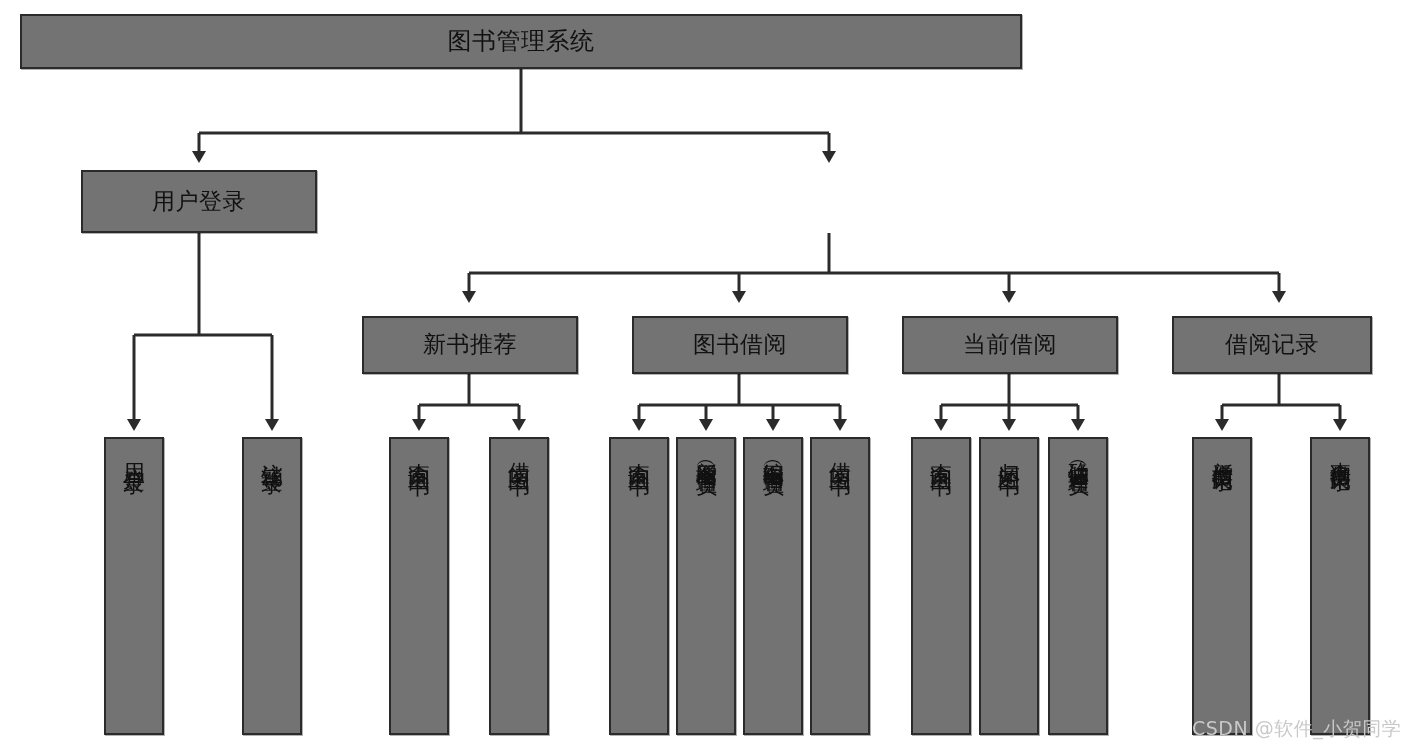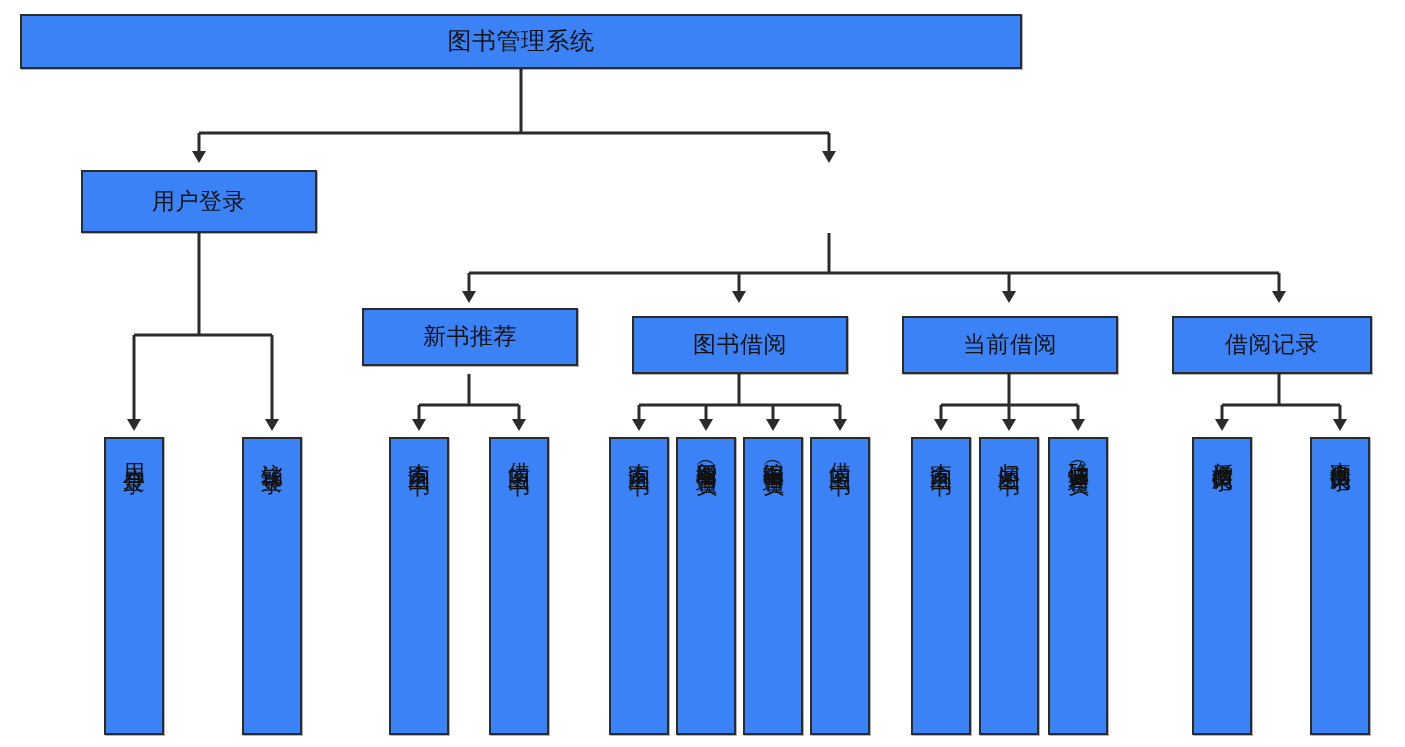--- a/index.html
+++ b/index.html
@@ -23,21 +23,21 @@
     left: 0;
     top: 0;
     width: 1405px;
     height: 747px;
     pointer-events: none;
   }
   .node {
     position: absolute;
     box-sizing: border-box;
     border: 2px solid #2b2b2b;
-    background: #3b82f6;
+    background: #737373;
     display: flex;
     align-items: center;
     justify-content: center;
     color: #111111;
     box-shadow: 1px 1px 0 rgba(0,0,0,0.30);
   }
   .node .label {
     display: block;
     line-height: 1.18;
     letter-spacing: 0.5px;
@@ -133,21 +133,21 @@
   </svg>
 
   <div class="node horiz root" style="left:20px; top:14px; width:1002px; height:55px;">
     <span class="label">图书管理系统</span>
   </div>
 
   <div class="node horiz" style="left:81px; top:170px; width:236px; height:63px;">
     <span class="label">用户登录</span>
   </div>
 
-  <div class="node horiz" style="left:362px; top:308px; width:216px; height:58px;text-align:right;">
+  <div class="node horiz" style="left:362px; top:316px; width:216px; height:58px;text-align:right;">
     <span class="label">新书推荐</span>
   </div>
   <div class="node horiz" style="left:632px; top:316px; width:216px; height:58px;">
     <span class="label">图书借阅</span>
   </div>
   <div class="node horiz" style="left:902px; top:316px; width:216px; height:58px;">
     <span class="label">当前借阅</span>
   </div>
   <div class="node horiz" style="left:1172px; top:316px; width:200px; height:58px;">
     <span class="label">借阅记录</span>
@@ -190,14 +190,15 @@
     <span class="label">确认归还（管理员）</span>
   </div>
 
   <div class="node vert tall" style="left:1192px; top:437px; width:60px; height:298px;">
     <span class="label">新增借阅记录</span>
   </div>
   <div class="node vert tall" style="left:1310px; top:437px; width:60px; height:298px;">
     <span class="label">查询借阅记录</span>
   </div>
 
+  <div class="watermark" style="left:1192px; top:716px;">CSDN @软件_小贺同学</div>
 
 </div>
 
 </body></html>

